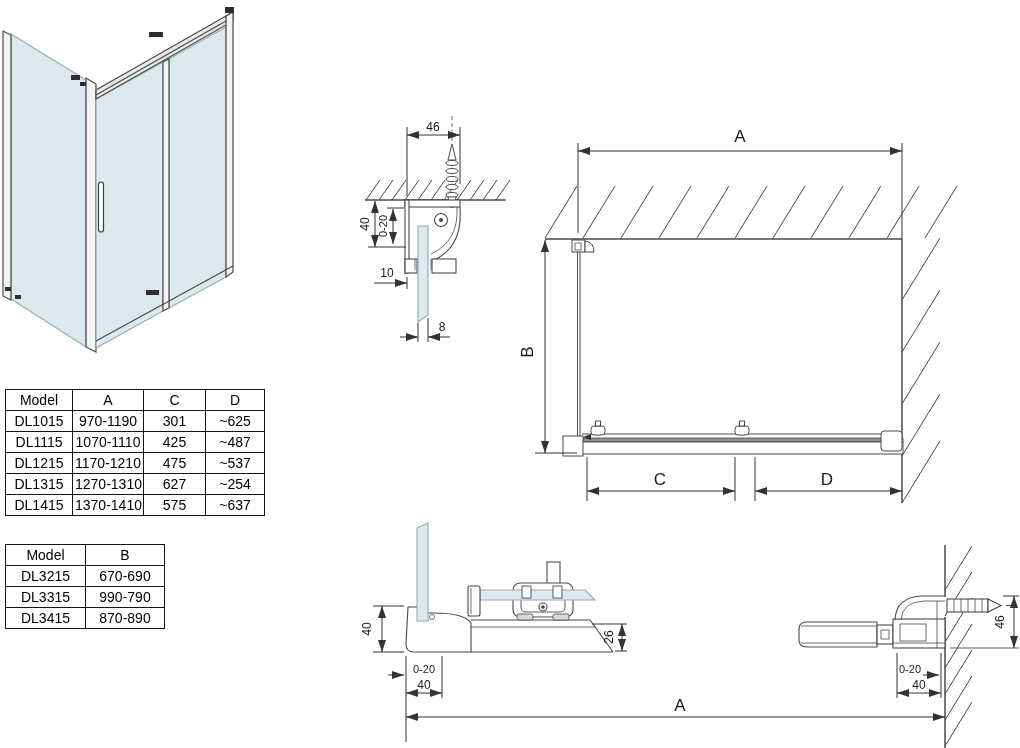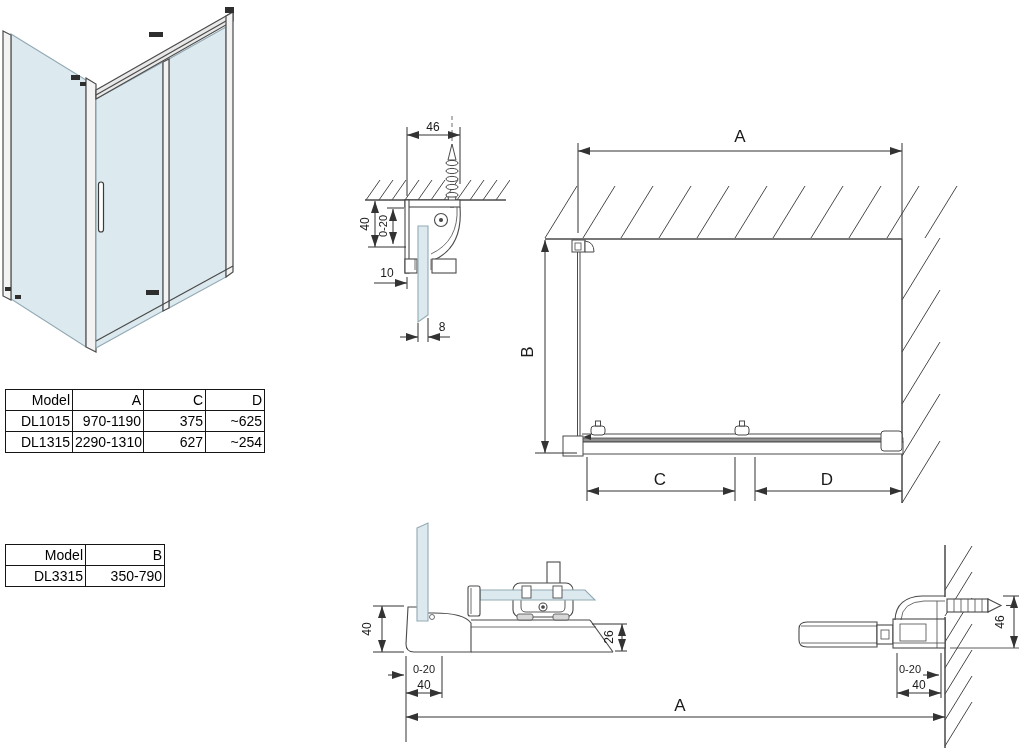--- a/index.html
+++ b/index.html
@@ -3,21 +3,21 @@
 <meta charset="utf-8">
 <style>
   html,body{margin:0;padding:0;background:#fff;}
   body{position:relative;width:1020px;height:748px;overflow:hidden;
        font-family:"Liberation Sans",sans-serif;}
   .abs{position:absolute;}
   svg text{font-family:"Liberation Sans",sans-serif;fill:#1a1a1a;}
   svg .dim{font-size:12px;}
   svg .big{font-size:17px;}
   table.spec{position:absolute;border-collapse:collapse;table-layout:fixed;
-             font-size:14px;color:#000;text-align:right;background:#fff;}
+             font-size:14px;color:#000;text-align:center;background:#fff;}
   table.spec th,table.spec td{border:1.6px solid #151515;height:20px;
              padding:0 2px;font-weight:normal;white-space:nowrap;}
 </style>
 </head>
 <body>
 
 <svg class="abs" style="left:0;top:0" width="260" height="360" viewBox="0 0 260 360">
   <g stroke="#4a4a4a" stroke-width="1.2" fill="none">
     <polygon points="11,34 86,80 86,347 11,299" fill="#dceaf0" stroke="#93a9b3"></polygon>
     <polygon points="3,31 11,35 11,300 3,296" fill="#f3f3f3"></polygon>
@@ -189,45 +189,71 @@
   <tbody>
       <tr>
     <th>Model</th>
     <th>A</th>
     <th>C</th>
     <th>D</th>
   </tr>
   <tr>
     <td>DL1015</td>
     <td>970-1190</td>
-    <td>375</td>
+    <td>301</td>
     <td>~625</td>
   </tr>
   <tr>
+    <td>DL1115</td>
+    <td>1070-1110</td>
+    <td>425</td>
+    <td>~487</td>
+  </tr>
+  <tr>
+    <td>DL1215</td>
+    <td>1170-1210</td>
+    <td>475</td>
+    <td>~537</td>
+  </tr>
+  <tr>
     <td>DL1315</td>
-    <td>2290-1310</td>
+    <td>1270-1310</td>
     <td>627</td>
     <td>~254</td>
+  </tr>
+  <tr>
+    <td>DL1415</td>
+    <td>1370-1410</td>
+    <td>575</td>
+    <td>~637</td>
   </tr>
 </tbody>
   </table>
 
 <table class="spec" style="left:5px;top:544px;width:160px">
   <colgroup>
       <col style="width:80px">
       <col>
     </colgroup>
   <tbody>
       <tr>
     <th>Model</th>
     <th>B</th>
   </tr>
   <tr>
+    <td>DL3215</td>
+    <td>670-690</td>
+  </tr>
+  <tr>
     <td>DL3315</td>
-    <td>350-790</td>
+    <td>990-790</td>
+  </tr>
+  <tr>
+    <td>DL3415</td>
+    <td>870-890</td>
   </tr>
 </tbody>
   </table>
 
 <svg class="abs" style="left:360px;top:495px" width="660" height="253" viewBox="0 0 660 253">
   <defs>
     <marker id="aB" viewBox="0 0 12 9" refX="12" refY="4.5" markerWidth="12" markerHeight="9" markerUnits="userSpaceOnUse" orient="auto-start-reverse">
       <path d="M0,0.5 L12,4.5 L0,8.5 Z" fill="#333"></path>
     </marker>
   </defs>

